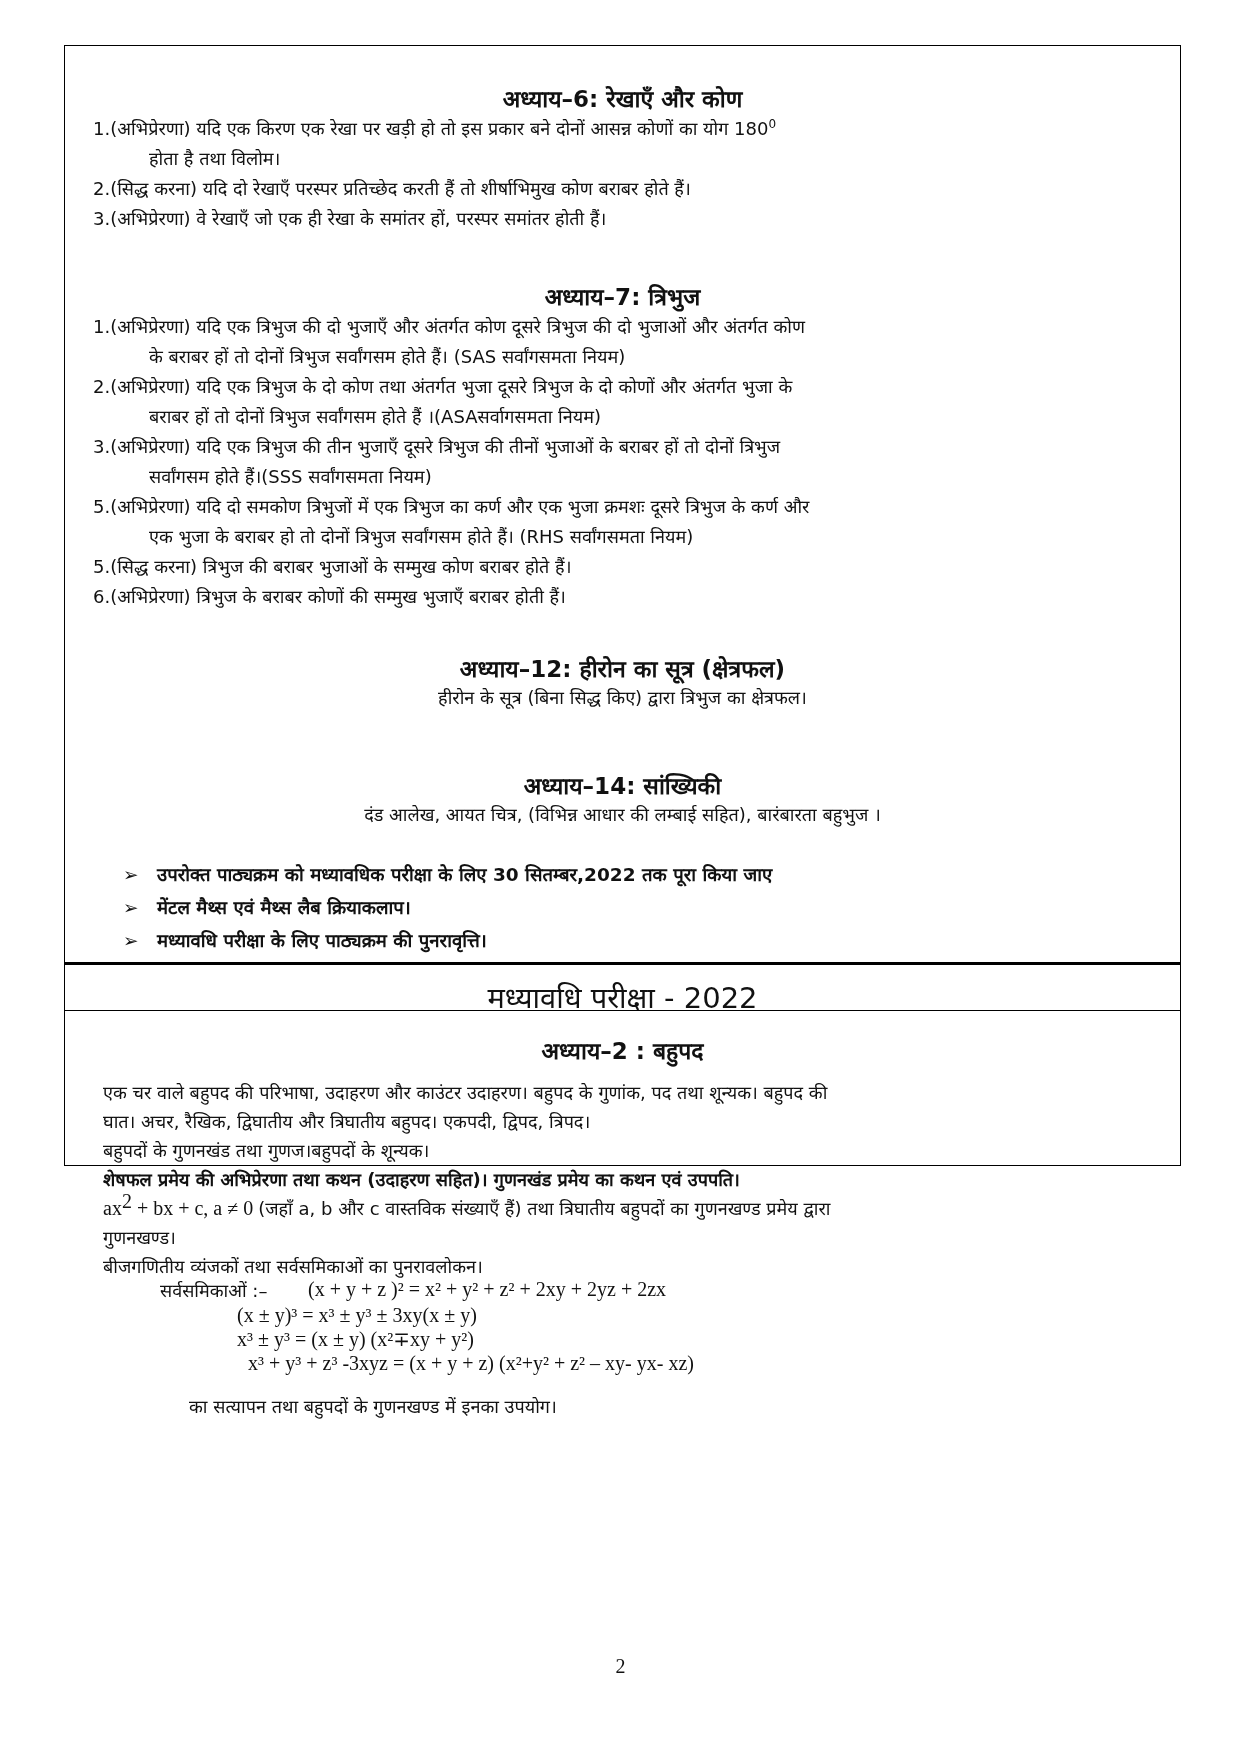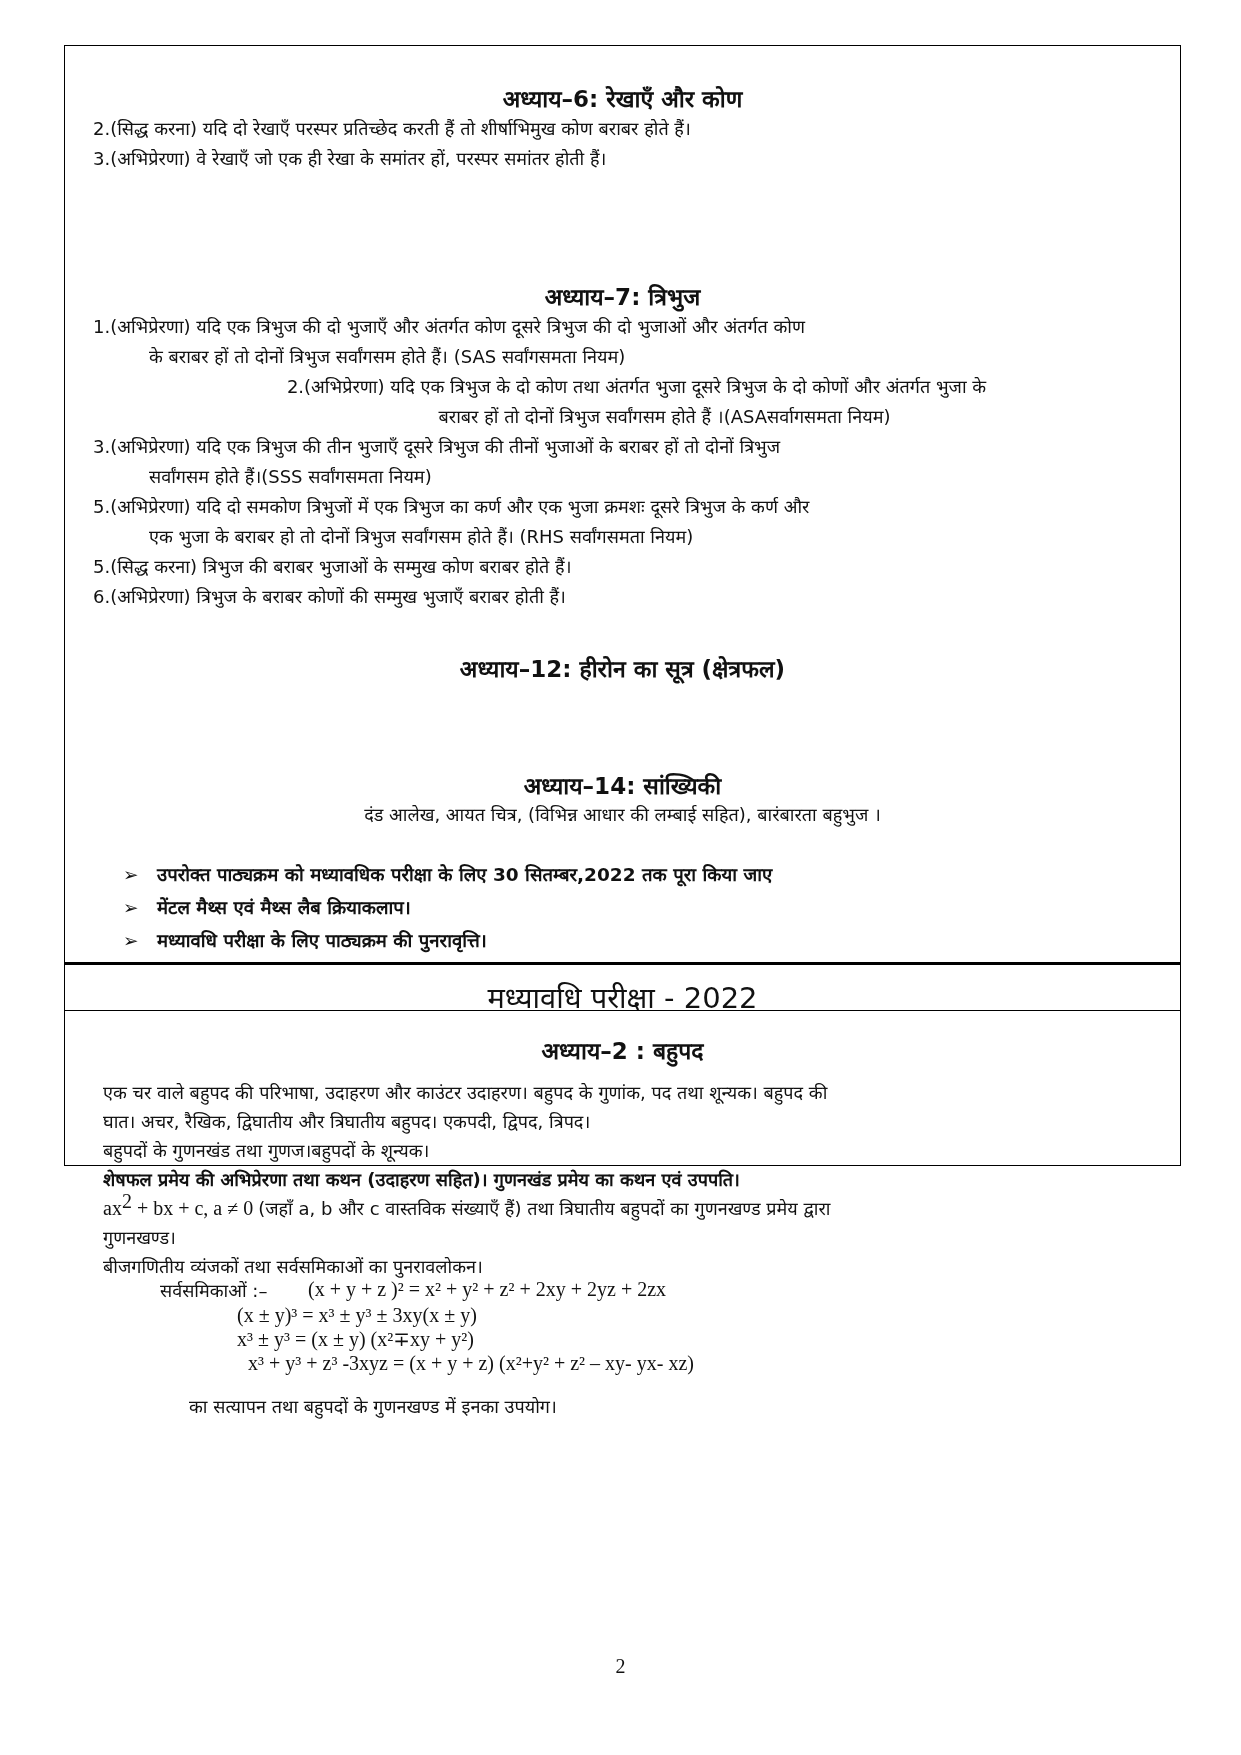--- a/index.html
+++ b/index.html
@@ -30,48 +30,53 @@
     sup { font-size: 12px; vertical-align: super; line-height: 0; }
     .pageno { position: absolute; left: 0; right: 0; top: 1655px; text-align: center; font-family: "Liberation Serif", serif; font-size: 20px; }
   </style>
 </head>
 <body>
 
 <div class="frame">
 
   <div class="sec" style="top:38px;">
     <div class="h">अध्याय–6: रेखाएँ और कोण</div>
+    <div class="item" style="padding-left:28px;">
+      <span>1.(अभिप्रेरणा) यदि एक किरण एक रेखा पर खड़ी हो तो इस प्रकार बने दोनों आसन्न कोणों का योग 180</span><sup>0</sup>
+      <span class="cont">होता है तथा विलोम।</span>
+    </div>
     <div class="item" style="padding-left:28px;"><span>2.(सिद्ध करना) यदि दो रेखाएँ परस्पर प्रतिच्छेद करती हैं तो शीर्षाभिमुख कोण बराबर होते हैं।</span></div>
     <div class="item" style="padding-left:28px;"><span>3.(अभिप्रेरणा) वे रेखाएँ जो एक ही रेखा के समांतर हों, परस्पर समांतर होती हैं।</span></div>
   </div>
 
   <div class="sec" style="top:236px;">
     <div class="h">अध्याय–7: त्रिभुज</div>
     <div class="item" style="padding-left:28px;">
       <span>1.(अभिप्रेरणा) यदि एक त्रिभुज की दो भुजाएँ और अंतर्गत कोण दूसरे त्रिभुज की दो भुजाओं और अंतर्गत कोण</span>
       <span class="cont">के बराबर हों तो दोनों त्रिभुज सर्वांगसम होते हैं। (SAS सर्वांगसमता नियम)</span>
     </div>
-    <div class="item" style="padding-left:28px;text-align:center;">
+    <div class="item" style="padding-left:28px;">
       <span>2.(अभिप्रेरणा) यदि एक त्रिभुज के दो कोण तथा अंतर्गत भुजा दूसरे त्रिभुज के दो कोणों और अंतर्गत भुजा के</span>
       <span class="cont">बराबर हों तो दोनों त्रिभुज सर्वांगसम होते हैं ।(ASAसर्वागसमता नियम)</span>
     </div>
     <div class="item" style="padding-left:28px;">
       <span>3.(अभिप्रेरणा) यदि एक त्रिभुज की तीन भुजाएँ दूसरे त्रिभुज की तीनों भुजाओं के बराबर हों तो दोनों त्रिभुज</span>
       <span class="cont">सर्वांगसम होते हैं।(SSS सर्वांगसमता नियम)</span>
     </div>
     <div class="item" style="padding-left:28px;">
       <span>5.(अभिप्रेरणा) यदि दो समकोण त्रिभुजों में एक त्रिभुज का कर्ण और एक भुजा क्रमशः दूसरे त्रिभुज के कर्ण और</span>
       <span class="cont">एक भुजा के बराबर हो तो दोनों त्रिभुज सर्वांगसम होते हैं। (RHS सर्वांगसमता नियम)</span>
     </div>
     <div class="item" style="padding-left:28px;"><span>5.(सिद्ध करना) त्रिभुज की बराबर भुजाओं के सम्मुख कोण बराबर होते हैं।</span></div>
     <div class="item" style="padding-left:28px;"><span>6.(अभिप्रेरणा) त्रिभुज के बराबर कोणों की सम्मुख भुजाएँ बराबर होती हैं।</span></div>
   </div>
 
   <div class="sec" style="top:608px;">
     <div class="h">अध्याय–12: हीरोन का सूत्र (क्षेत्रफल)</div>
+    <div class="centerline">हीरोन के सूत्र (बिना सिद्ध किए) द्वारा त्रिभुज का क्षेत्रफल।</div>
   </div>
 
   <div class="sec" style="top:725px;">
     <div class="h">अध्याय–14: सांख्यिकी</div>
     <div class="centerline">दंड आलेख, आयत चित्र, (विभिन्न आधार की लम्बाई सहित), बारंबारता बहुभुज ।</div>
   </div>
 
   <div class="sec" style="top:812px;">
     <div class="bullets"><span class="arrow">➢</span><span>उपरोक्त पाठ्यक्रम को मध्यावधिक परीक्षा के लिए 30 सितम्बर,2022 तक पूरा किया जाए</span></div>
     <div class="bullets"><span class="arrow">➢</span><span>मेंटल मैथ्स एवं मैथ्स लैब क्रियाकलाप।</span></div>

